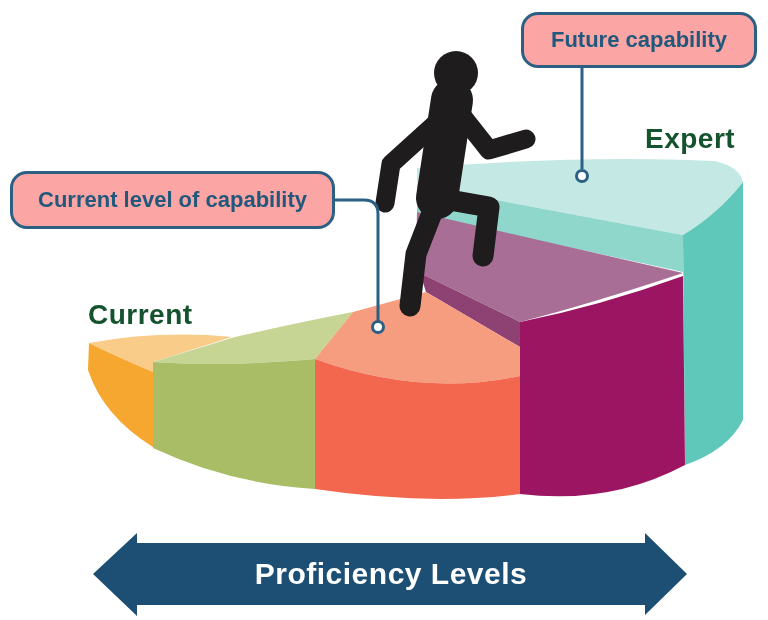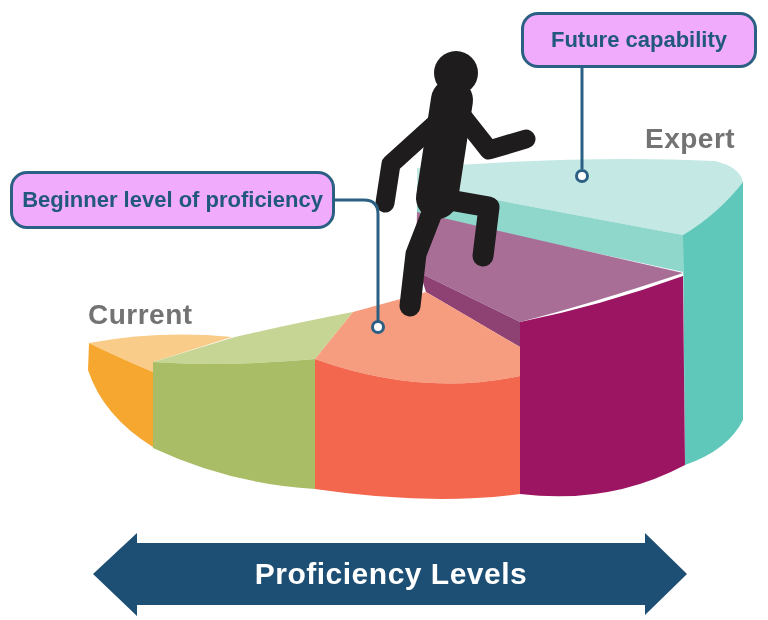--- a/index.html
+++ b/index.html
@@ -2,25 +2,25 @@
 <html><head>
 <meta charset="utf-8">
 <style>
   html,body { margin:0; padding:0; background:#ffffff; }
   .stage {
     position:relative; width:768px; height:620px; background:#ffffff;
     font-family:"Liberation Sans", sans-serif; overflow:hidden;
   }
   .stage svg { position:absolute; left:0; top:0; }
   .big-label {
-    position:absolute; font-weight:bold; font-size:28px; color:#737373;
+    position:absolute; font-weight:bold; font-size:28px; color:#14532d;
     letter-spacing:0.5px; white-space:nowrap;
   }
   .callout {
-    position:absolute; box-sizing:border-box; background:#f0abfc;
+    position:absolute; box-sizing:border-box; background:#fca5a5;
     border:3px solid #2B6084; border-radius:17px;
     display:flex; align-items:center; justify-content:center;
     color:#21587B; font-weight:bold; font-size:22px; white-space:nowrap;
     z-index:3;
   }
   .callout-current { left:10px; top:171px; width:325px; height:58px; }
   .callout-future  { left:521px; top:12px; width:236px; height:56px; }
   .arrow-label {
     position:absolute; left:137px; top:543px; width:508px; height:62px;
     display:flex; align-items:center; justify-content:center;
@@ -70,21 +70,21 @@
     <circle cx="582" cy="176" r="5.5" fill="#ffffff" stroke-width="3" stroke="#2B6084"></circle>
 
     <polygon points="93,574 137,533 137,543 645,543 645,533 687,574 645,615 645,605 137,605 137,616" fill="#1D4E73"></polygon>
   </svg>
 
   <div class="big-label label-beginner">Current</div>
 
   <div class="big-label label-expert">Expert</div>
 
   <div class="callout callout-current">
-    <span>Beginner level of proficiency</span>
+    <span>Current level of capability</span>
   </div>
 
   <div class="callout callout-future">
     <span>Future capability</span>
   </div>
 
   <div class="arrow-label">
     <span>Proficiency Levels</span>
   </div>
 

